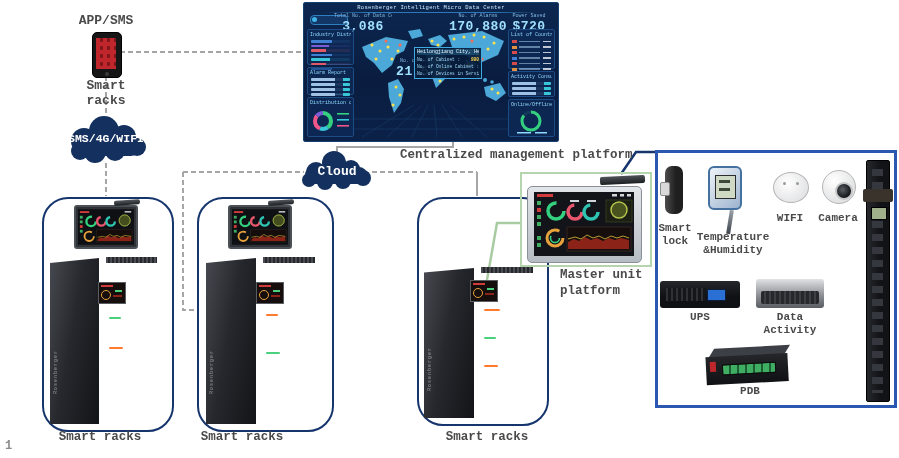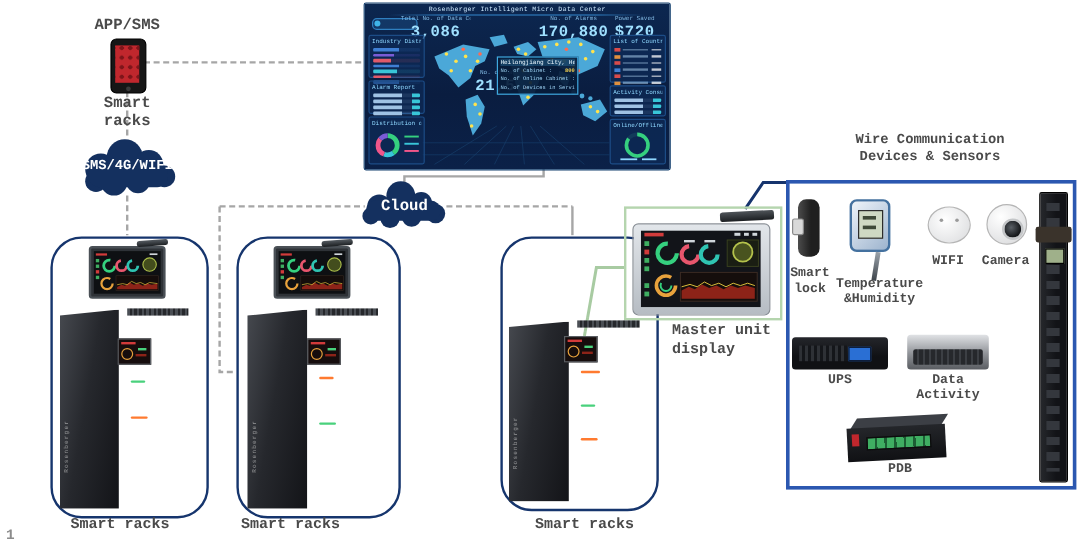--- a/index.html
+++ b/index.html
@@ -337,20 +337,21 @@
       <div class="ptitle">Online/Offline Rate</div>
       <svg width="43" height="26" viewBox="0 0 43 26">
         <circle cx="20" cy="12" r="9" fill="none" stroke="#123a5a" stroke-width="3"></circle>
         <circle cx="20" cy="12" r="9" fill="none" stroke="#35d07f" stroke-width="3" stroke-dasharray="48 9" transform="rotate(-90 20 12)"></circle>
         <rect x="6" y="23" width="14" height="1.5" fill="#8fd8ff"></rect>
           <rect x="24" y="23" width="12" height="1.5" fill="#8fd8ff"></rect>
       </svg>
     </div>
   </div>
 
+  <div class="abs lbl caption">Centralized management platform</div>
 
   <div class="abs rgroup" style="left:42px;top:197px;width:128px;height:231px;"></div>
   <div class="abs mini-tab" style="left:74px;top:205px;">
     <div class="mt-ant"></div>
     <svg width="56" height="36" viewBox="0 0 60 38">
       <rect width="60" height="38" fill="#0e1013"></rect>
       <rect x="2" y="2" width="10" height="2" fill="#d23b3b"></rect>
         <rect x="50" y="2" width="7" height="1.5" fill="#cfd5da"></rect>
       <rect x="2" y="7" width="3" height="3" fill="#3fae62"></rect>
         <rect x="2" y="12" width="3" height="3" fill="#3fae62"></rect>
@@ -467,26 +468,22 @@
         <rect x="53" y="8" width="9" height="2" fill="#cfd5da"></rect>
       <rect x="72" y="8" width="26" height="22" fill="#1a1e13" stroke="#39411f" stroke-width=".8"></rect>
       <circle cx="85" cy="18" r="8" fill="#49531f" stroke="#b4c24b" stroke-width="1.5"></circle>
       <circle cx="21" cy="46" r="8" fill="none" stroke="#e8a23c" stroke-width="3" stroke-dasharray="42 9"></circle>
       <circle cx="21" cy="46" r="4.5" fill="none" stroke="#35d07f" stroke-width="1.6" stroke-dasharray="16 13"></circle>
       <rect x="33" y="35" width="64" height="24" fill="#150e0c" stroke="#3c2c24" stroke-width=".8"></rect>
       <path d="M34,50 L40,47 L45,49 L51,45 L57,48 L63,46 L69,49 L75,46 L81,48 L87,46 L95,48 L95,57 L34,57 Z" fill="#8c2318"></path>
       <polyline points="34,47 41,45 47,47 53,43 59,46 65,44 71,47 77,44 83,46 89,44 95,46" fill="none" stroke="#e0c23c" stroke-width=".8"></polyline>
     </svg>
   </div>
-  <div class="abs lbl mlabel">Master unit display</div>
-
-  <div class="abs iot-sub lbl">
-    <span>Wire Communication</span><br>
-    <span>Devices &amp; Sensors</span>
-  </div>
+  <div class="abs lbl mlabel">Master unit platform</div>
+
   <div class="abs iot-box"></div>
 
   <div class="abs smartlock">
       <i></i>
     </div>
   <div class="dev-label lbl" style="left:653px;top:222px;width:44px;">Smart lock</div>
 
   <div class="abs tsensor">
     <div class="lcd">
         <i></i>

